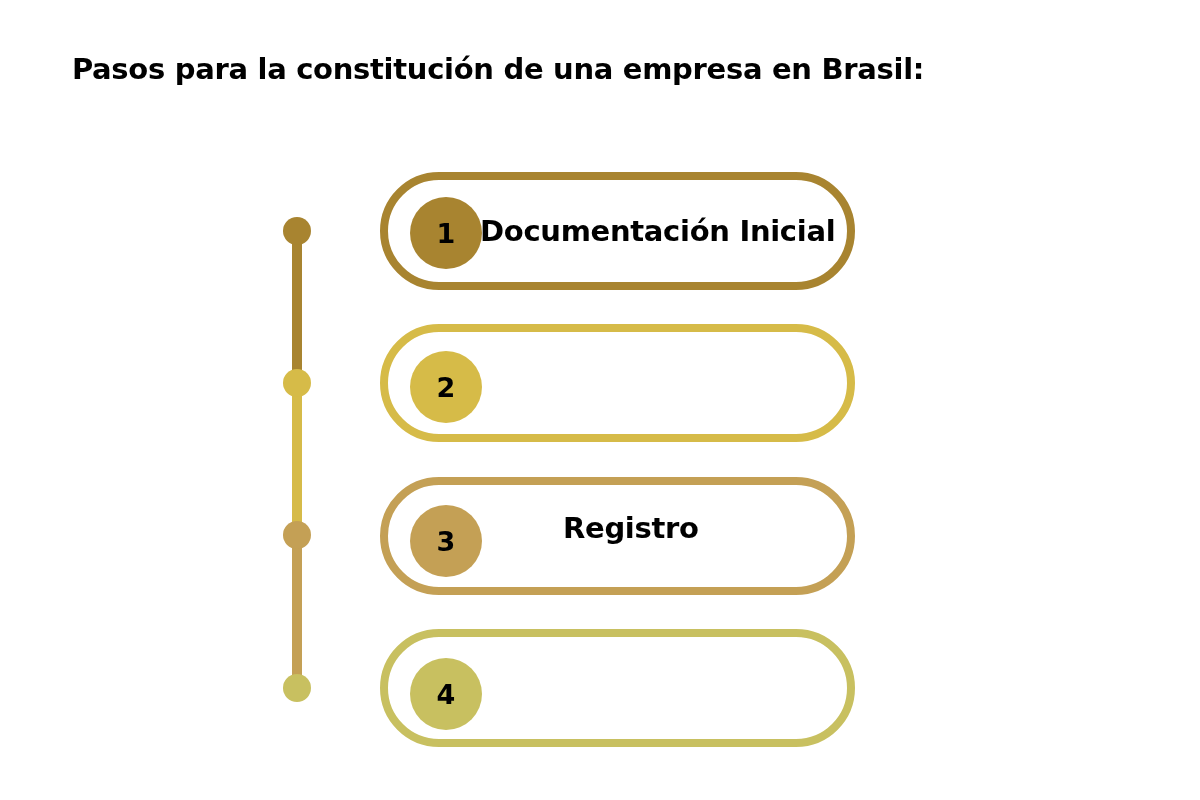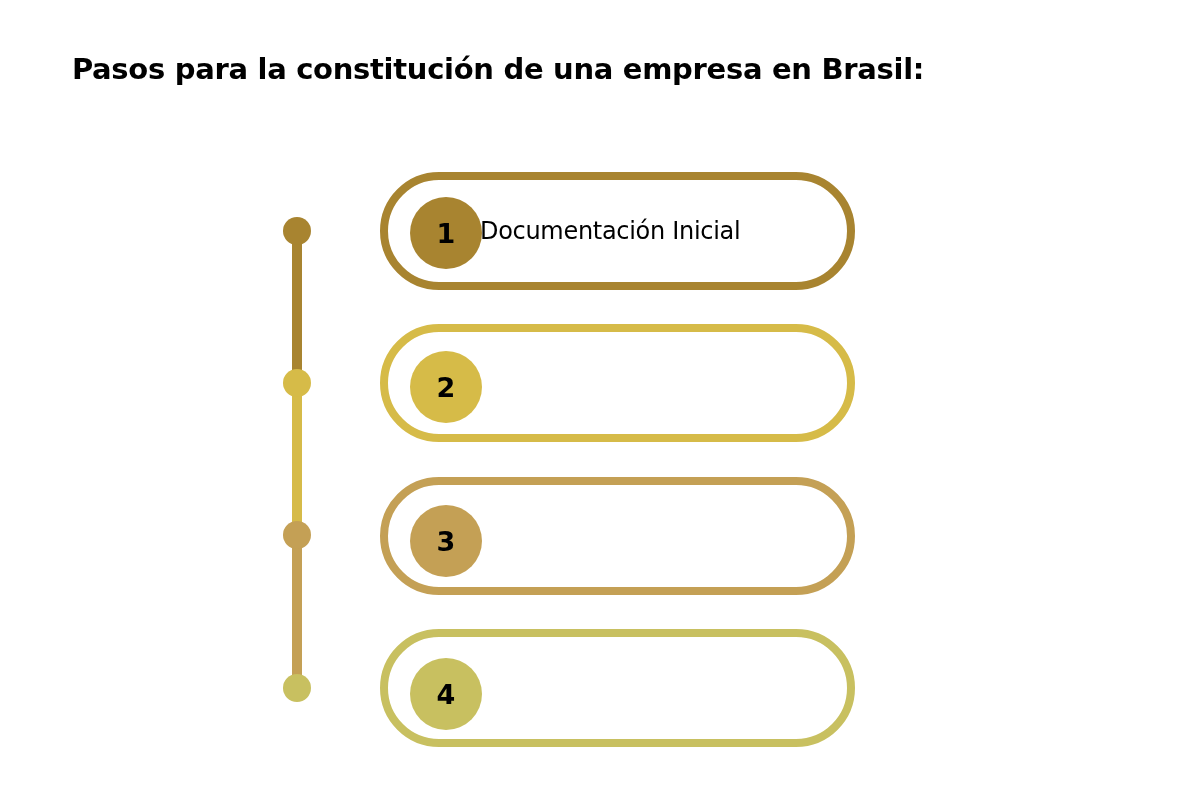--- a/index.html
+++ b/index.html
@@ -8,21 +8,21 @@
   .title { position: absolute; left: 0; top: 52px; width: 996px; text-align: center;
            font-size: 29px; font-weight: bold; color: #000; letter-spacing: -0.3px; }
   .seg { position: absolute; left: 292px; width: 10px; }
   .dot { position: absolute; left: 283px; width: 28px; height: 28px; border-radius: 50%; }
   .pill { position: absolute; left: 380px; width: 475px; height: 118px; box-sizing: border-box;
           border: 8px solid; border-radius: 60px; background: #fff; }
   .num { position: absolute; left: 22px; top: 19px; width: 72px; height: 72px; border-radius: 50%;
          display: flex; align-items: center; justify-content: center;
          font-size: 27px; font-weight: bold; color: #000; }
   .label { position: absolute; top: 0; height: 102px; display: flex; align-items: center;
-           font-size: 24px; font-weight: normal; color: #000; white-space: nowrap; letter-spacing: -0.3px; }
+           font-size: 29px; font-weight: bold; color: #000; white-space: nowrap; letter-spacing: -0.3px; }
 </style>
 </head>
 <body>
 
 <div class="title">Pasos para la constitución de una empresa en Brasil:</div>
 
 <div>
   <div class="seg" style="top:232px;height:152px;background:#A88430;"></div>
   <div class="seg" style="top:384px;height:152px;background:#D6BB48;"></div>
   <div class="seg" style="top:536px;height:152px;background:#C4A055;"></div>
@@ -36,17 +36,18 @@
   <div class="num" style="background:#A88430;top:17px;">1</div>
   <div class="label" style="left:92px;">Documentación Inicial</div>
 </div>
 
 <div class="pill" style="top:324px;border-color:#D6BB48;">
   <div class="num" style="background:#D6BB48;">2</div>
 </div>
 
 <div class="pill" style="top:477px;border-color:#C4A055;">
   <div class="num" style="background:#C4A055;top:20px;">3</div>
+  <div class="label" style="left:175px;top:-8px;">Registro</div>
 </div>
 
 <div class="pill" style="top:629px;border-color:#C8C060;">
   <div class="num" style="background:#C8C060;top:21px;">4</div>
 </div>
 
 </body></html>

